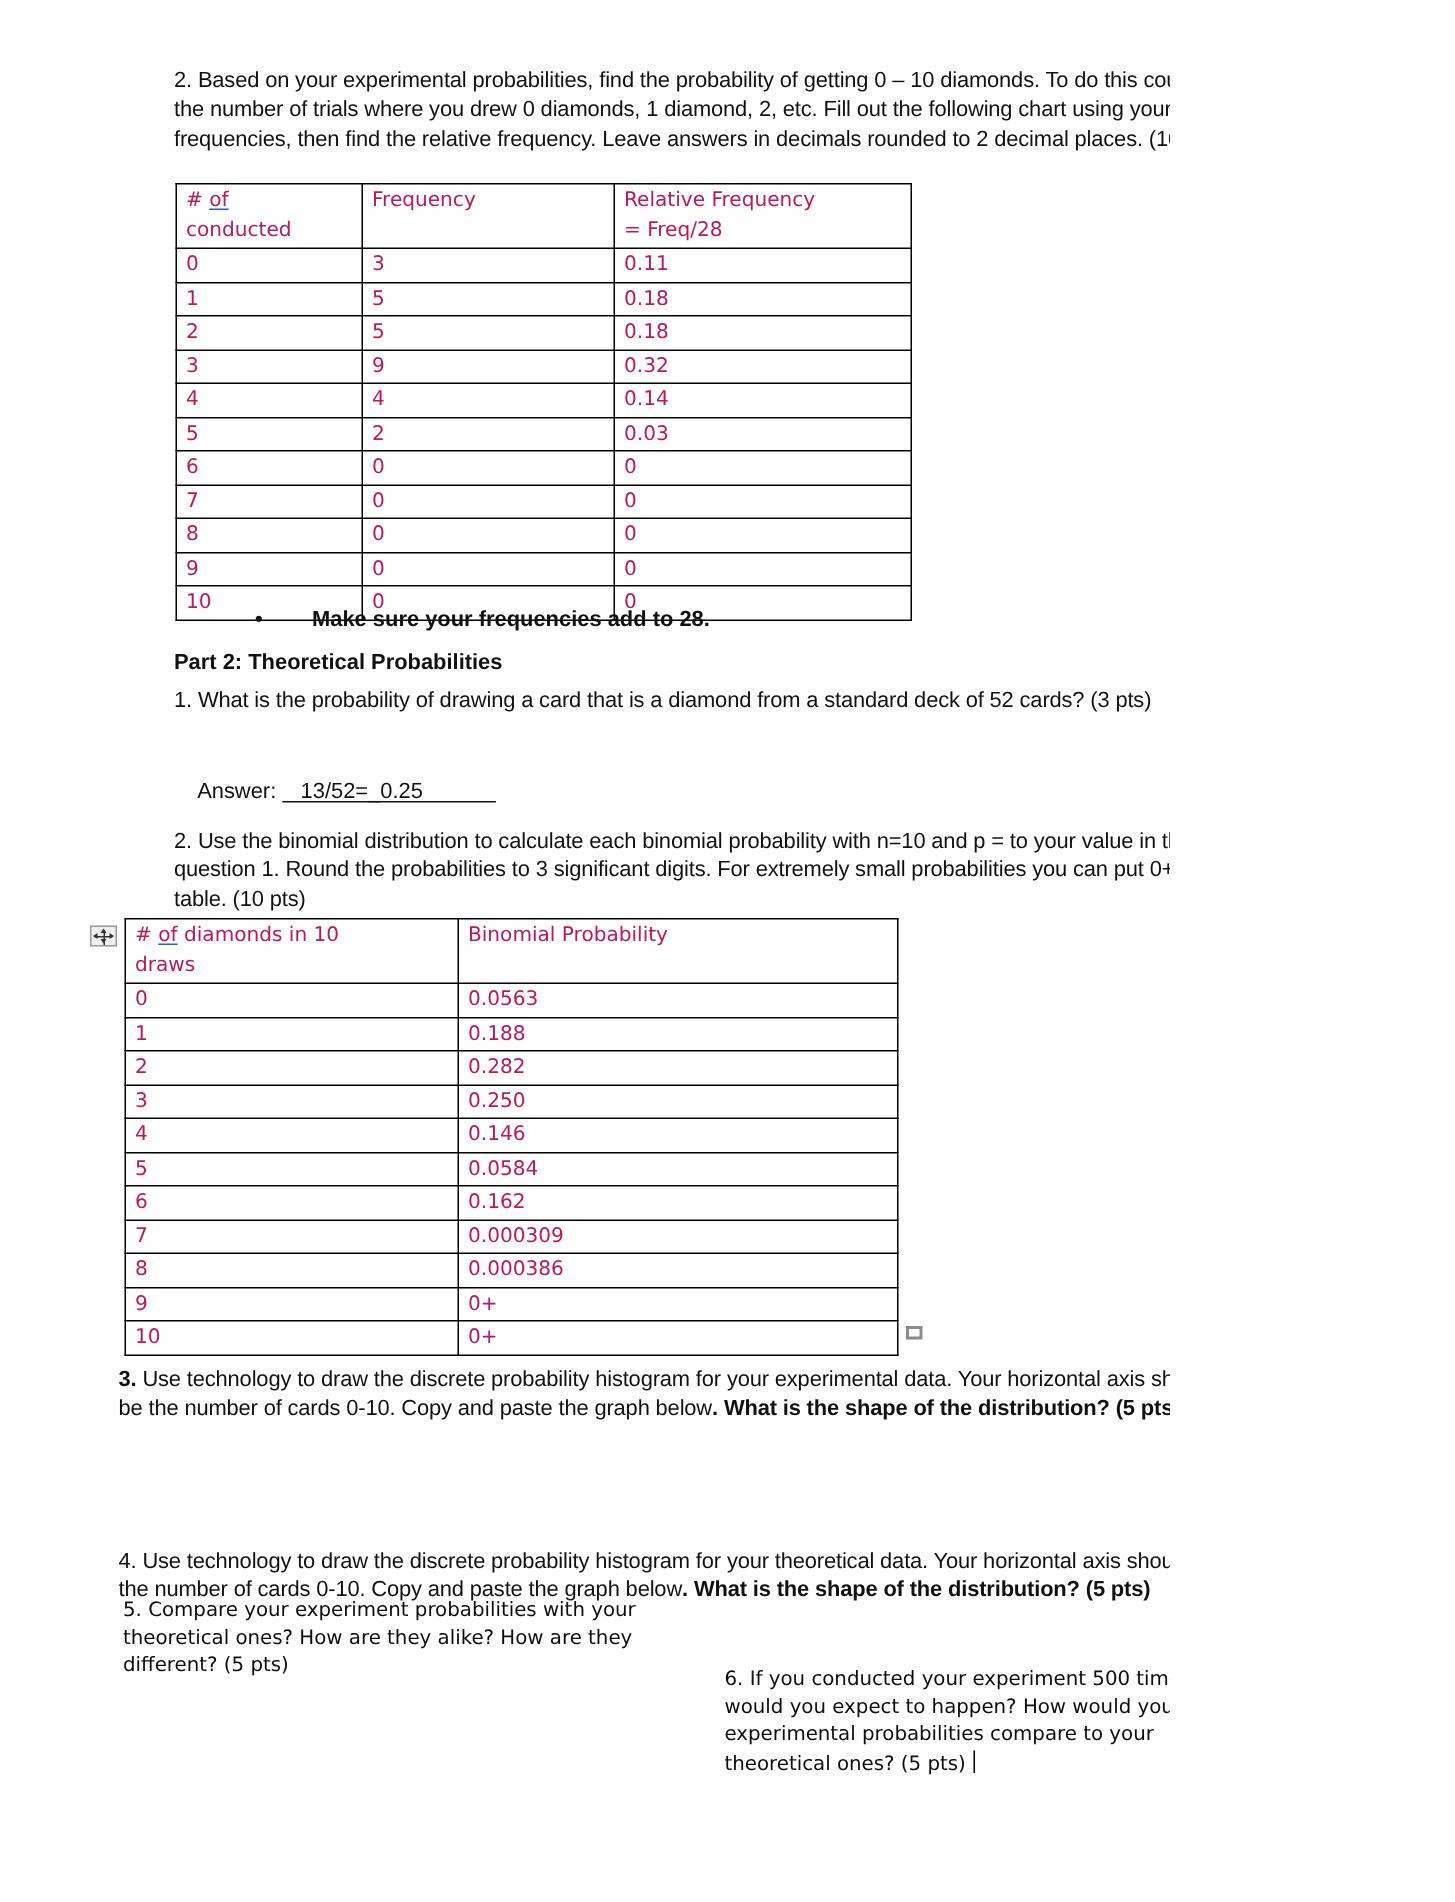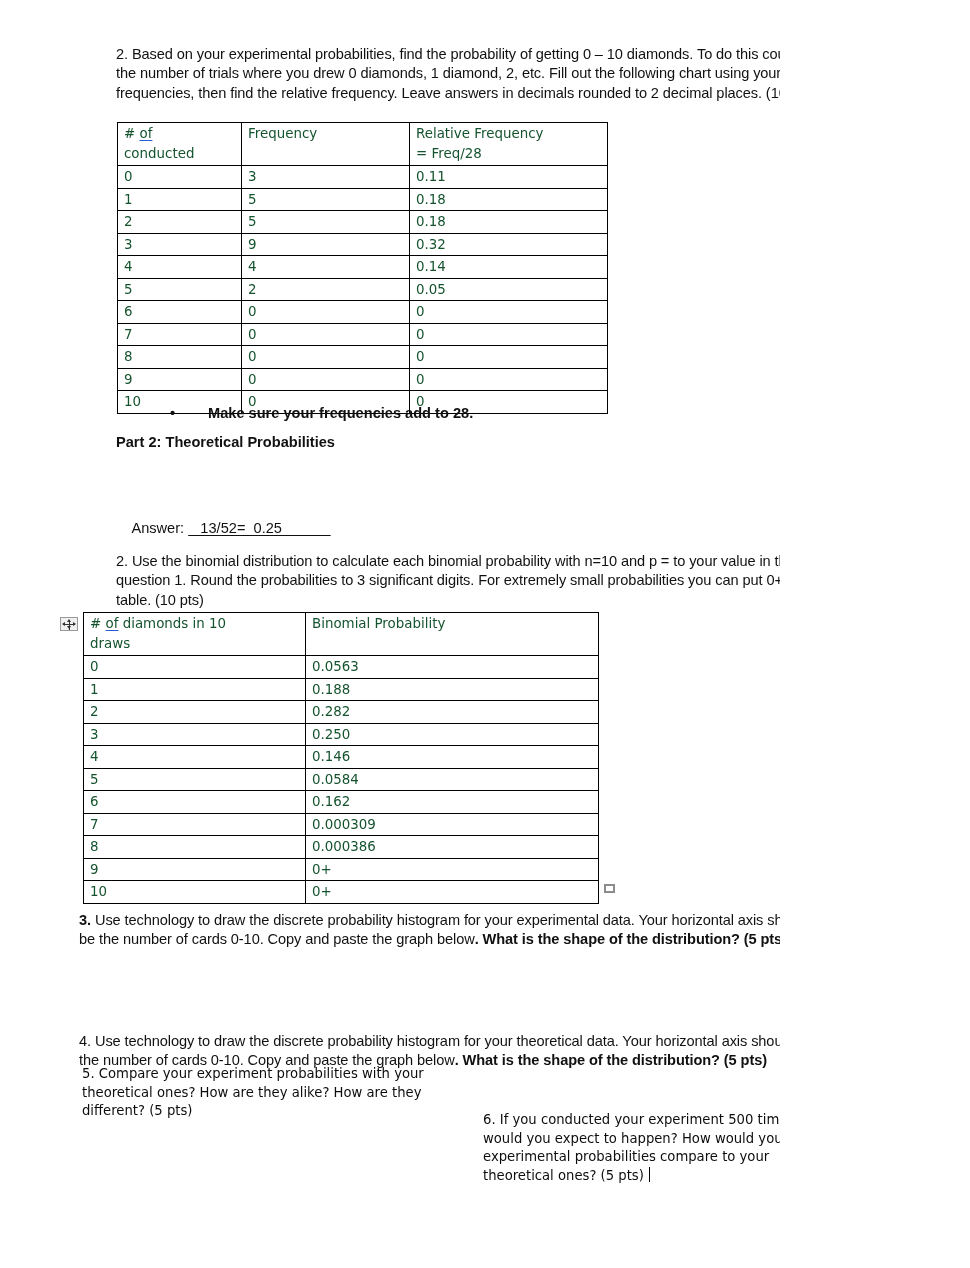--- a/index.html
+++ b/index.html
@@ -65,21 +65,21 @@
     text-decoration: underline;
     text-underline-offset: 2px;
     margin-top: 38px;
   }
 
   
   table.doc-table {
     position: absolute;
     border-collapse: collapse;
     font-size: 14.5px;
-    color: #14532d;
+    color: #be185d;
     table-layout: fixed;
   }
   table.doc-table td {
     border: 1px solid #000000;
     padding: 1px 5px 1px 6px;
     vertical-align: top;
     line-height: 19.5px;
     height: 18px;
     font-family: "DejaVu Sans", sans-serif;
     font-size: 13.4px;
@@ -213,21 +213,21 @@
           <td>0.32</td>
         </tr>
       <tr>
           <td>4</td>
           <td>4</td>
           <td>0.14</td>
         </tr>
       <tr>
           <td>5</td>
           <td>2</td>
-          <td>0.05</td>
+          <td>0.03</td>
         </tr>
       <tr>
           <td>6</td>
           <td>0</td>
           <td>0</td>
         </tr>
       <tr>
           <td>7</td>
           <td>0</td>
           <td>0</td>
@@ -249,20 +249,21 @@
         </tr>
     </tbody>
   </table>
 
   <div class="bullet-row" style="left:170px; top:404px;">
     <span class="bullet-dot">•</span><span>Make sure your frequencies add to 28.</span>
   </div>
 
   <div class="heading" id="part2-heading">Part 2: Theoretical Probabilities</div>
 
+  <div class="para" id="q1-theory">1. What is the probability of drawing a card that is a diamond from a standard deck of 52 cards? (3 pts)</div>
 
   <div class="answer-line" id="answer-1">
     <span>Answer: </span><span class="fill">   13/52=_0.25            </span>
   </div>
 
   <div class="para" id="q2-binomial">2. Use the binomial distribution to calculate each binomial probability with n=10 and p = to your value in the question 1.  Round the probabilities to 3 significant digits. For extremely small probabilities you can put 0+ in the table. (10 pts)</div>
 
   <div class="move-handle">
     <span class="cross-h"></span>
     <span class="cross-v"></span>

